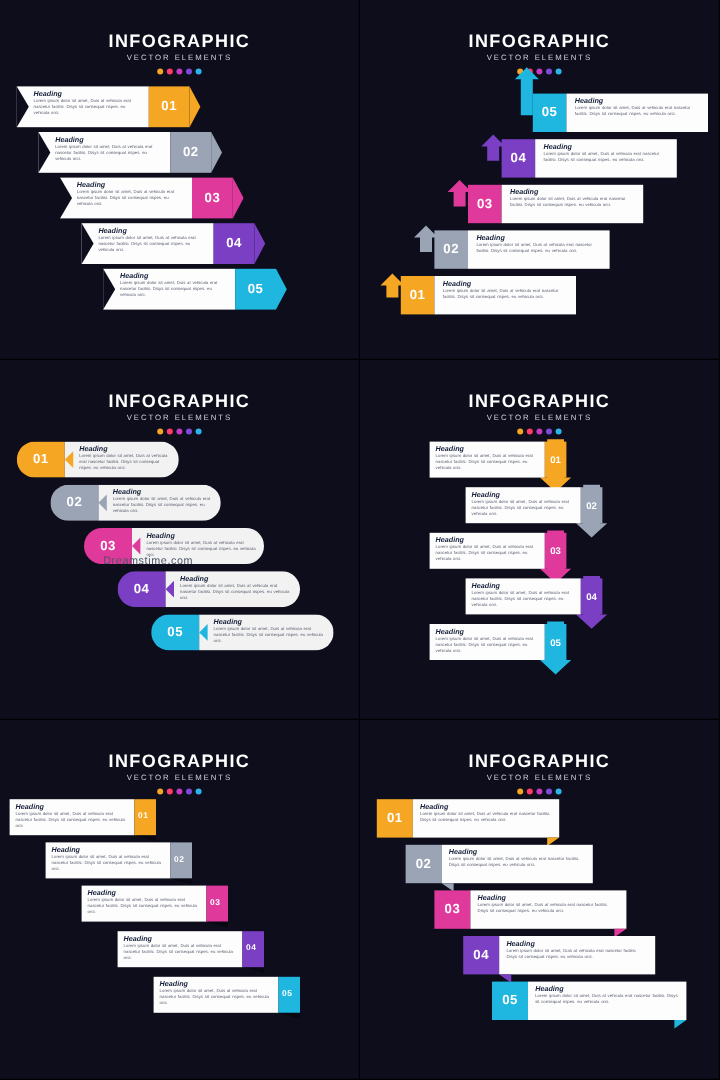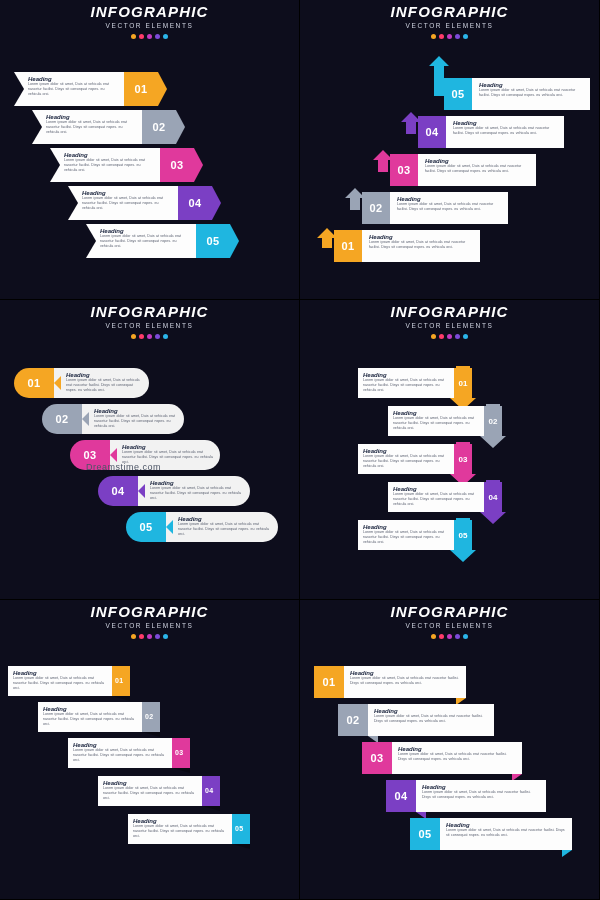--- a/index.html
+++ b/index.html
@@ -24,22 +24,21 @@
     border-right: 1px solid #000;
     border-bottom: 1px solid #000;
     overflow: hidden;
   }
   .panel-title {
     text-align: center;
     color: #ffffff;
     font-size: 15px;
     font-weight: bold;
     letter-spacing: 1.2px;
-    margin-top: 3px;
-    font-style: italic;
+    margin-top: 26px;
   }
   .panel-sub {
     text-align: center;
     color: #cfd3e0;
     font-size: 6.5px;
     letter-spacing: 1.6px;
     margin-top: 2px;
   }
   .dots {
     display: flex;

